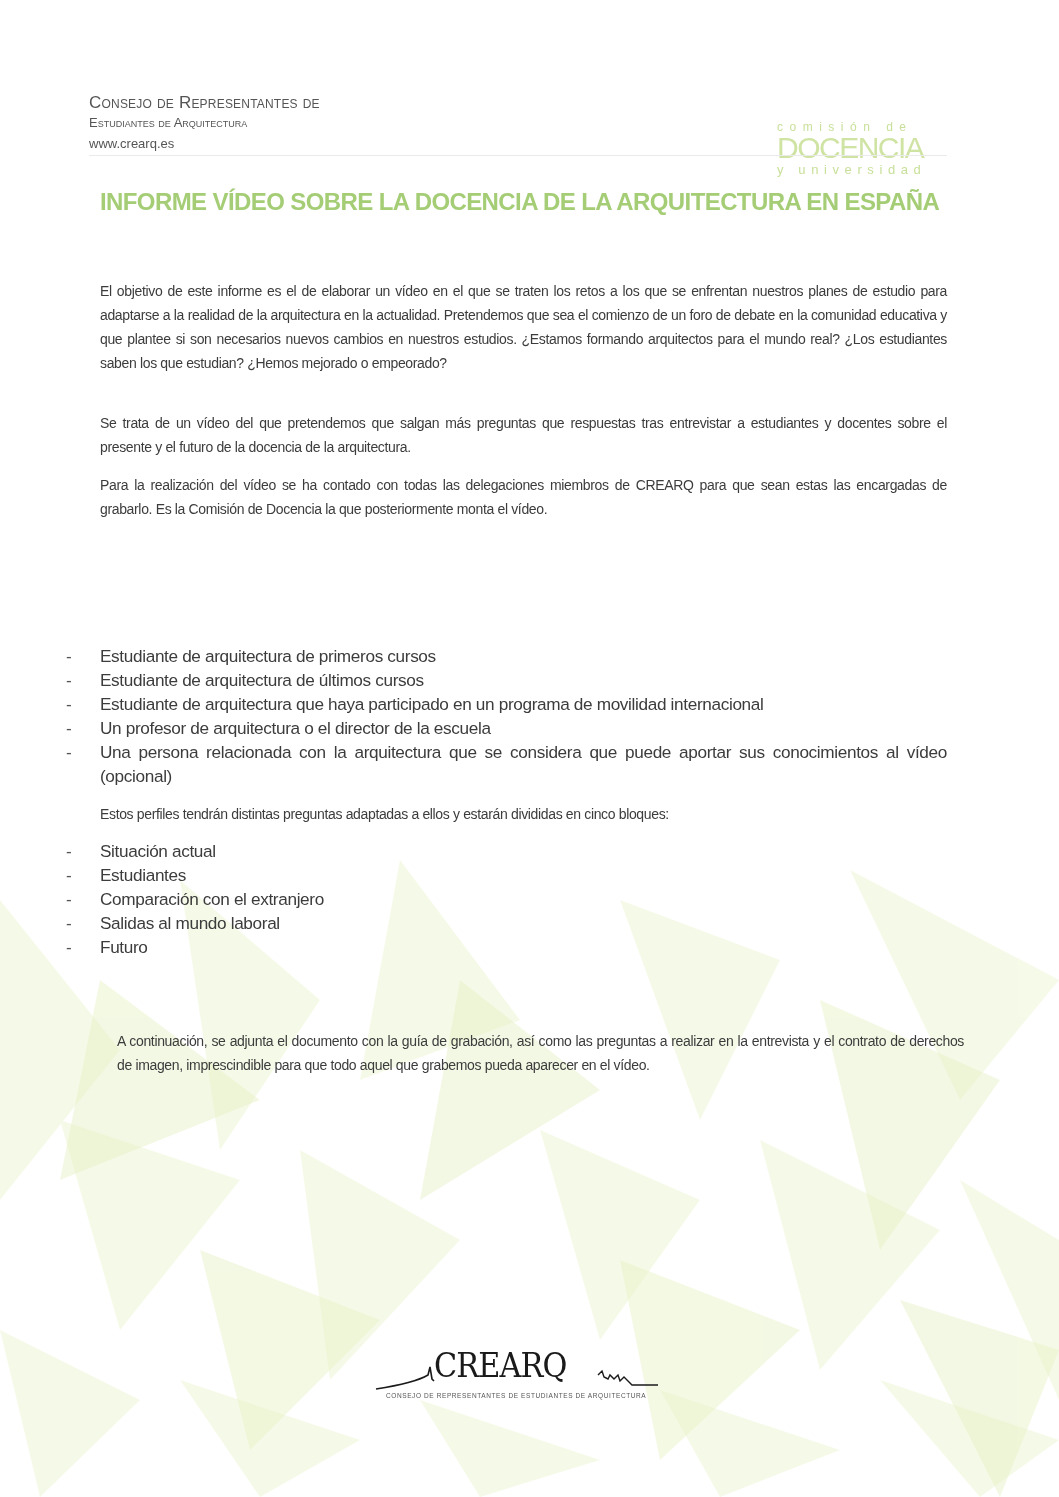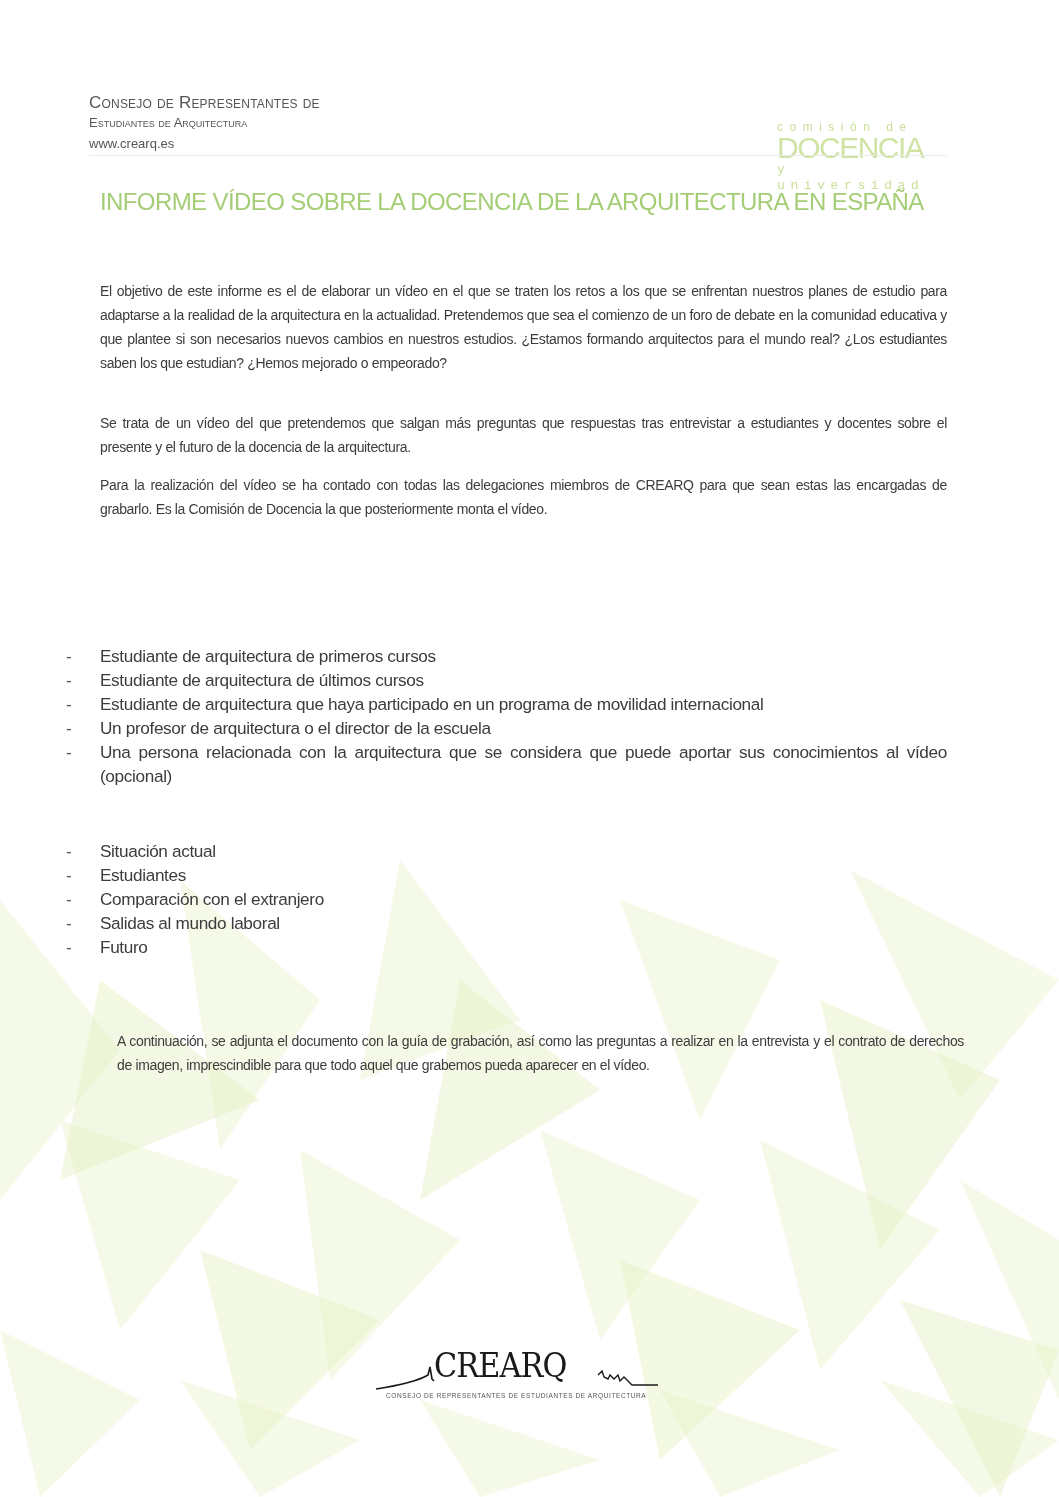--- a/index.html
+++ b/index.html
@@ -14,26 +14,26 @@
 
   
   .header-left { position: absolute; left: 89px; top: 92px; color: #555; }
   .org-line1 { font-size: 17px; letter-spacing: 0.2px; font-variant: small-caps; line-height: 22px; }
   .org-line2 { font-size: 13px; font-variant: small-caps; line-height: 18px; }
   .org-url { font-size: 13px; line-height: 20px; margin-top: 2px; }
   .header-rule { position: absolute; left: 89px; top: 155px; width: 858px; height: 1px; background: #eaeaea; }
   .header-right { position: absolute; right: 112px; top: 88px; width: 170px; text-align: left; color: #c9e09a; margin-top: 32px; }
   .logo-top { font-size: 12px; letter-spacing: 6.5px; line-height: 14px; }
   .logo-mid { font-size: 30px; font-weight: normal; letter-spacing: -1.5px; line-height: 28px; color: #cfe3a3; }
-  .logo-bot { font-size: 13px; letter-spacing: 5.6px; line-height: 16px; font-family: Liberation Mono, monospace; }
+  .logo-bot { font-size: 13px; letter-spacing: 5.6px; line-height: 16px; }
 
   
   .doc-title {
     position: absolute; left: 100px; top: 188px; width: 850px;
-    font-size: 24px; color: #a4cd76; letter-spacing: -0.6px; font-weight: normal;
+    font-size: 24px; color: #a4cd76; letter-spacing: -0.6px; font-weight: bold;
     white-space: nowrap;
   }
 
   
   .body-text {
     position: absolute; left: 100px; width: 847px;
     font-size: 14px; line-height: 24px; color: #3c3c3c;
     text-align: justify; letter-spacing: -0.35px;
   }
   .p1 { top: 279px; }
@@ -125,20 +125,21 @@
     <li>
         <span class="dash">-</span>
         <span class="txt">Un profesor de arquitectura o el director de la escuela</span>
       </li>
     <li>
         <span class="dash">-</span>
         <span class="txt">Una persona relacionada con la arquitectura que se considera que puede aportar sus conocimientos al vídeo (opcional)</span>
       </li>
   </ul>
 
+  <p class="body-text p5" style="margin:0;">Estos perfiles tendrán distintas preguntas adaptadas a ellos y estarán divididas en cinco bloques:</p>
 
   <ul class="dash-list list2">
     <li>
         <span class="dash">-</span>
         <span class="txt">Situación actual</span>
       </li>
     <li>
         <span class="dash">-</span>
         <span class="txt">Estudiantes</span>
       </li>

